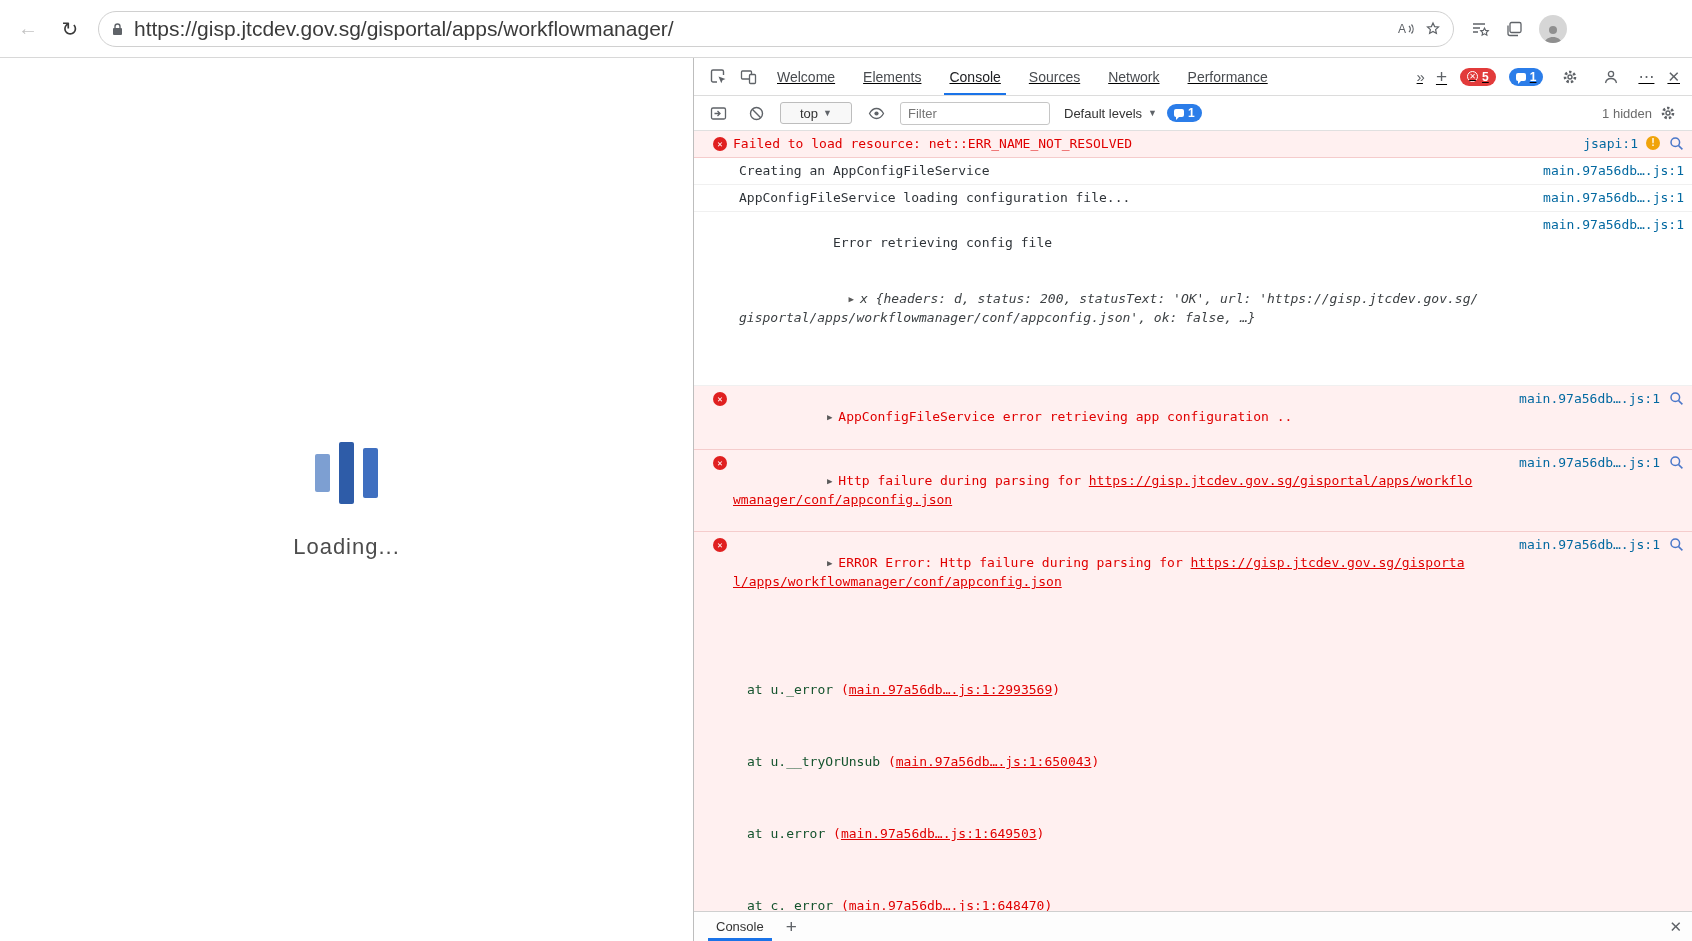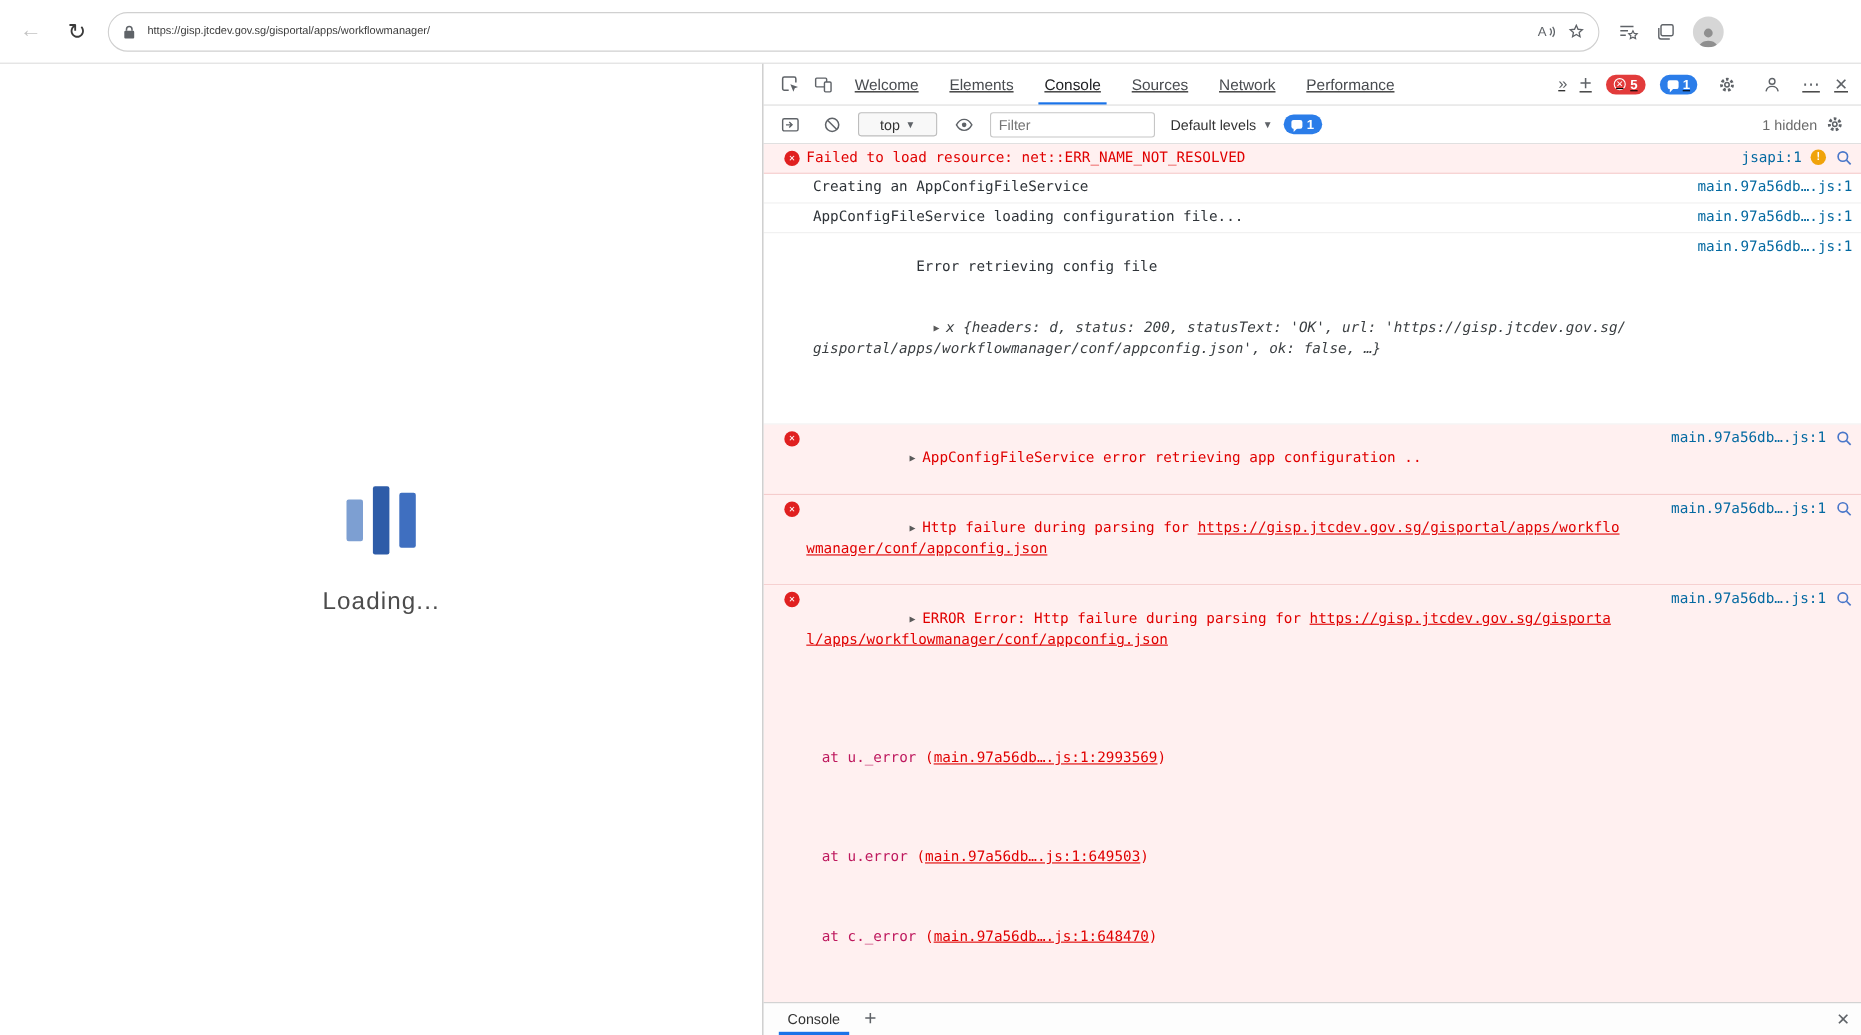--- a/index.html
+++ b/index.html
@@ -8,21 +8,21 @@
   .window { width:1692px; height:941px; display:flex; flex-direction:column; }
 
   
   .chrome { height:58px; background:#fff; border-bottom:1px solid #d8d8d8;
     display:flex; align-items:center; padding:0 14px; gap:14px; flex:0 0 auto; }
   .nav-btn { width:28px; height:28px; display:flex; align-items:center; justify-content:center;
     font-size:20px; color:#3a3a3a; border-radius:4px; }
   .nav-btn.disabled { color:#c3c3c3; }
   .addr { flex:0 0 auto; width:1356px; height:36px; border:1px solid #d0d0d0; border-radius:18px;
     background:#fff; display:flex; align-items:center; padding:0 12px; gap:10px; }
-  .addr input { flex:1; border:none; outline:none; font-size:10px; color:#3b3b3b;
+  .addr input { flex:1; border:none; outline:none; font-size:21px; color:#3b3b3b;
     font-family:"Liberation Sans", sans-serif; background:transparent; }
   .addr-icon { display:flex; align-items:center; color:#5f6368; }
   .chrome-right { display:flex; align-items:center; gap:16px; margin-left:4px; }
   .avatar { width:28px; height:28px; border-radius:50%; background:#d6d6d6;
     display:flex; align-items:flex-end; justify-content:center; overflow:hidden; }
 
   
   .main { flex:1; display:flex; min-height:0; }
   .page { width:694px; border-right:1px solid #bdbdbd; background:#fff; position:relative; }
   .loader { position:absolute; left:0; right:0; top:380px; display:flex; flex-direction:column;
@@ -88,21 +88,21 @@
   a.blue-link { color:#0369a1; cursor:pointer; white-space:nowrap; }
   .msg-right { margin-left:auto; display:flex; align-items:flex-start; gap:8px; padding-left:14px; }
   .mini-icon { width:16px; height:16px; flex:0 0 auto; display:flex; align-items:center;
     justify-content:center; }
   .warn-icon { width:14px; height:14px; border-radius:50%; background:#f0a30a; color:#fff;
     font-size:10px; line-height:14px; text-align:center; font-weight:bold; margin-top:1px; }
   .preview { color:#3c4043; font-style:italic; margin-top:2px; }
   .preview .tri { font-style:normal; }
   .stack { padding-left:14px; }
   .stack-line { white-space:nowrap; }
-  .stack-line .fn { color:#be185d; }
+  .stack-line .fn { color:#14532d; }
   .paren { color:#e00000; }
   .paren::before { content:"("; }
   .paren::after { content:")"; }
 
   
   .drawer { height:30px; border-top:1px solid #cfcfcf; display:flex; align-items:center;
     padding:0 10px; gap:10px; flex:0 0 auto; background:#fdfdfd; }
   .drawer-tab { height:100%; display:flex; align-items:center; padding:0 12px; font-size:13px;
     color:#333; position:relative; }
   .drawer-tab.active::after { content:""; position:absolute; left:4px; right:4px; bottom:0;
@@ -345,20 +345,24 @@
           <div class="msg-text">
             <span class="tri">▶</span><span>ERROR Error: Http failure during parsing for </span><a class="red-link">https://gisp.jtcdev.gov.sg/gisportal/apps/workflowmanager/conf/appconfig.json</a>
             <div class="stack">
               
             
                 <div class="stack-line">
                   <span class="fn">at u._error</span>
                   <span class="paren"><a class="red-link">main.97a56db….js:1:2993569</a></span>
                 </div>
               
+                <div class="stack-line">
+                  <span class="fn">at u.__tryOrUnsub</span>
+                  <span class="paren"><a class="red-link">main.97a56db….js:1:650043</a></span>
+                </div>
               
                 <div class="stack-line">
                   <span class="fn">at u.error</span>
                   <span class="paren"><a class="red-link">main.97a56db….js:1:649503</a></span>
                 </div>
               
                 <div class="stack-line">
                   <span class="fn">at c._error</span>
                   <span class="paren"><a class="red-link">main.97a56db….js:1:648470</a></span>
                 </div>

